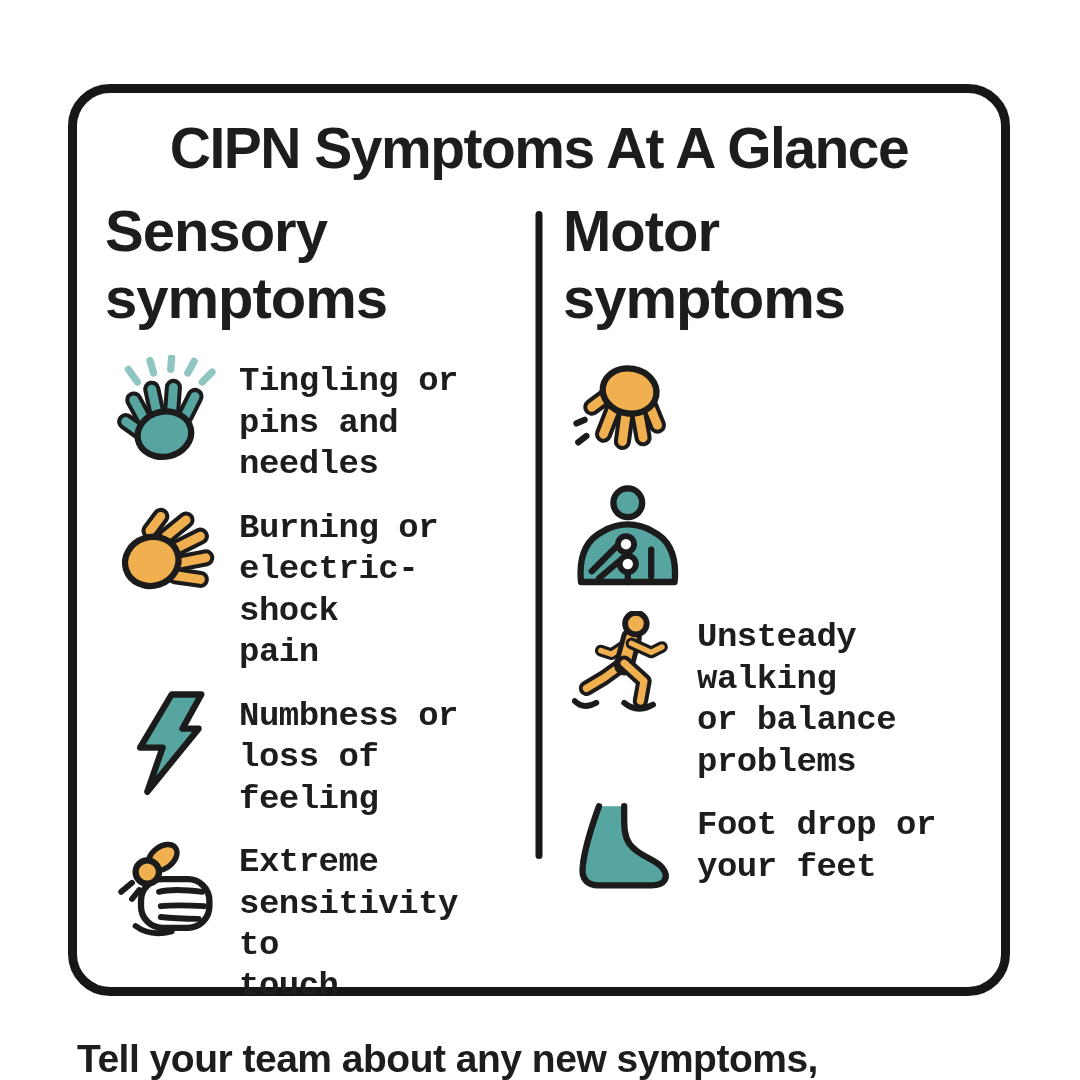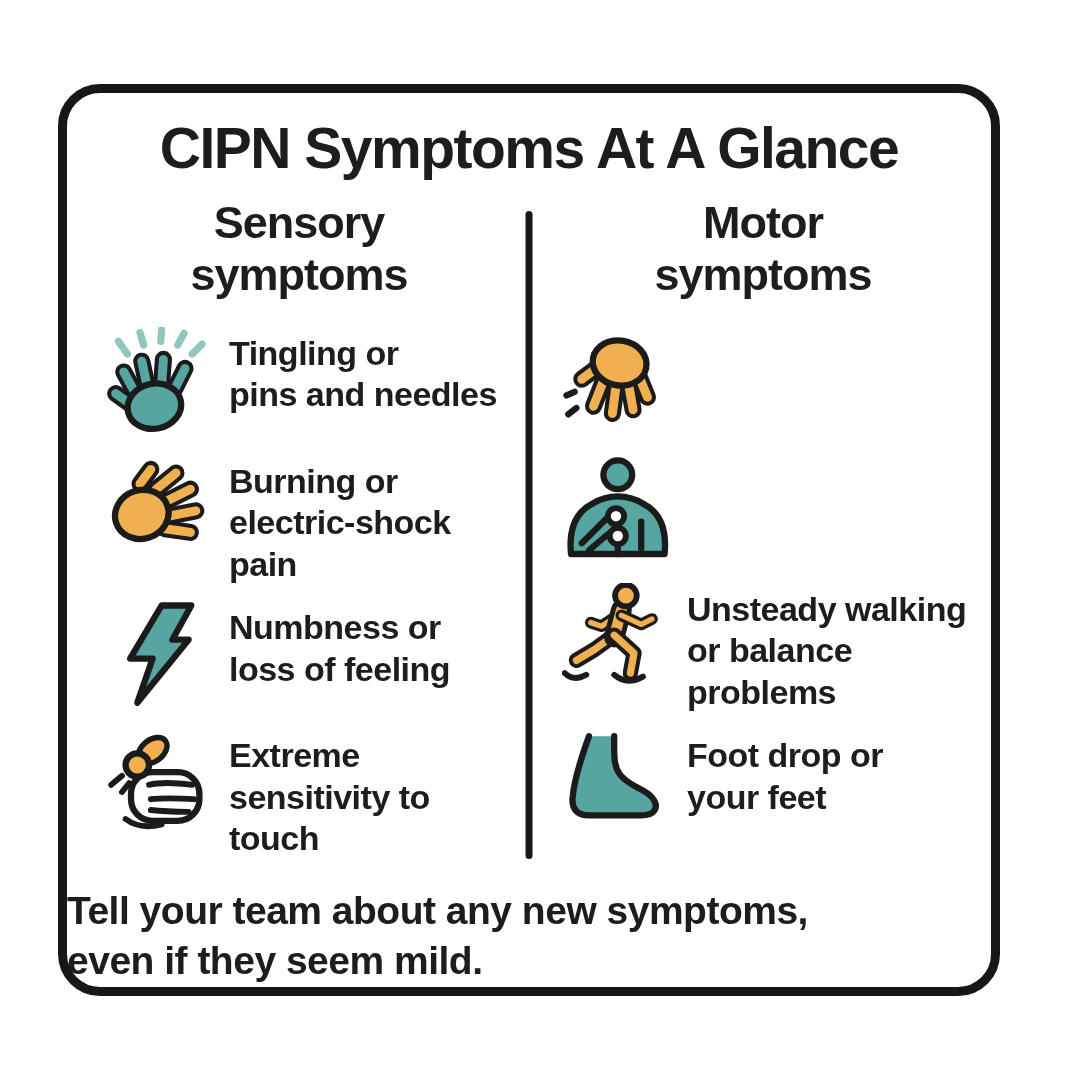--- a/index.html
+++ b/index.html
@@ -7,21 +7,21 @@
     padding: 0;
     width: 1080px;
     height: 1080px;
     background: #ffffff;
     overflow: hidden;
     font-family: "Liberation Sans", "DejaVu Sans", sans-serif;
     color: #1d1d1d;
   }
   .card {
     position: absolute;
-    left: 58px;
+    left: 68px;
     top: 84px;
     width: 942px;
     height: 912px;
     box-sizing: border-box;
     border: 9px solid #171717;
     border-radius: 42px;
     background: #ffffff;
   }
   .title {
     text-align: center;
@@ -37,39 +37,39 @@
     margin-top: 18px;
     padding: 0 14px 0 14px;
   }
   .col {
     width: 50%;
     box-sizing: border-box;
   }
   .col-left  { padding: 0 26px 0 14px; }
   .col-right { padding: 0 4px 0 24px; }
   .col-header {
-    text-align: center;
-    font-size: 45px;
+    text-align: left;
+    font-size: 58px;
     font-weight: bold;
     letter-spacing: -1px;
     line-height: 1.16;
     white-space: pre-line;
     min-height: 106px;
   }
   .divider {
     position: absolute;
     left: 50%;
     transform: translateX(-50%);
     top: 14px;
     height: 648px;
     width: 7px;
     border-radius: 4px;
     background: #171717;
   }
-  .items { margin-top: 24px; }
+  .items { margin-top: 24px; font-family: Liberation Mono, monospace; }
   .item {
     display: flex;
     align-items: flex-start;
     margin-bottom: 16px;
   }
   .icon-box {
     flex: 0 0 126px;
     width: 126px;
     height: 112px;
     display: flex;

